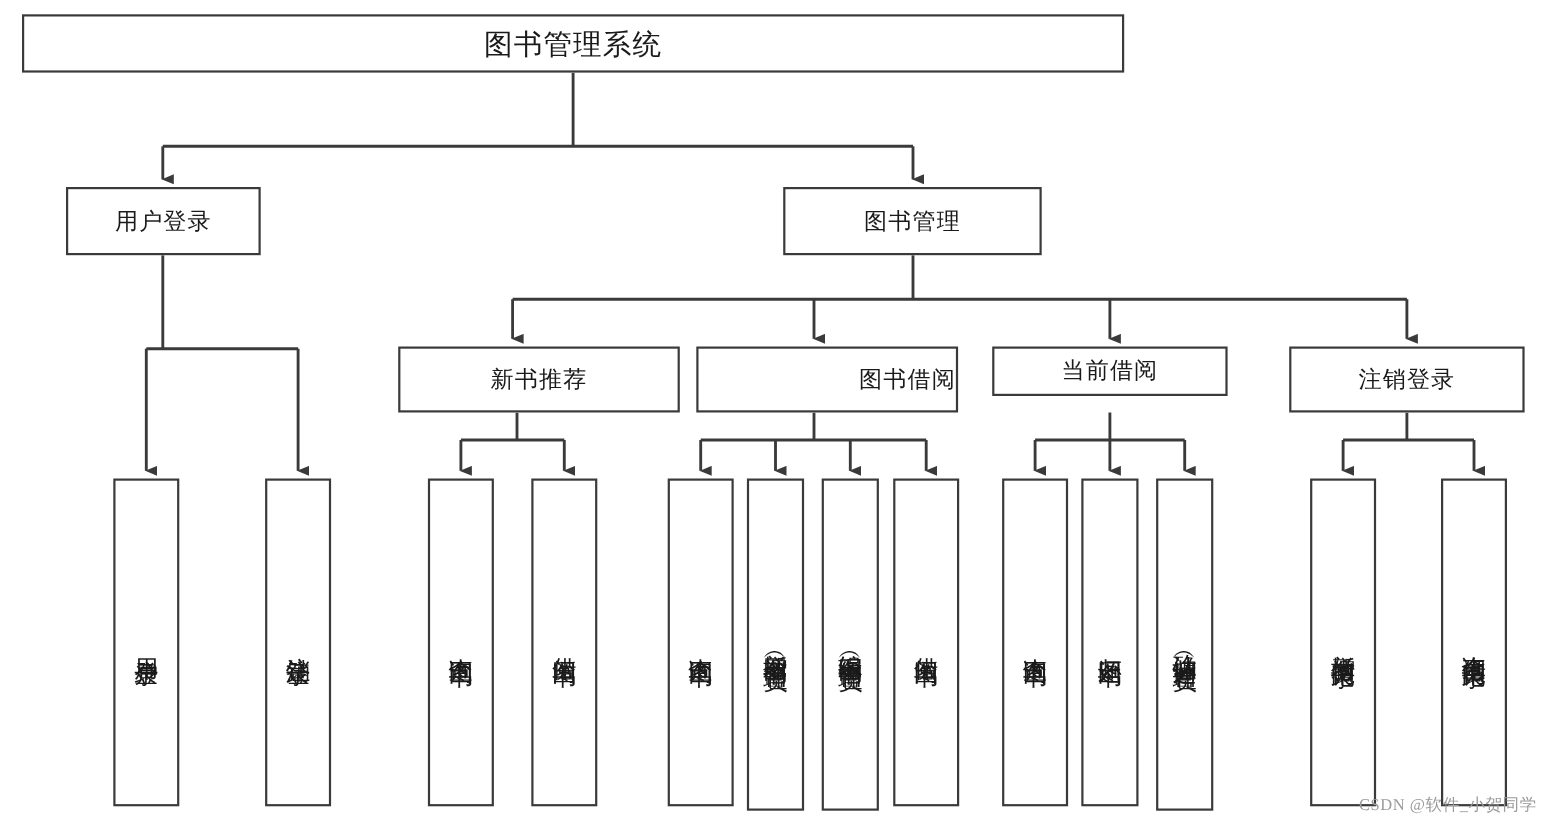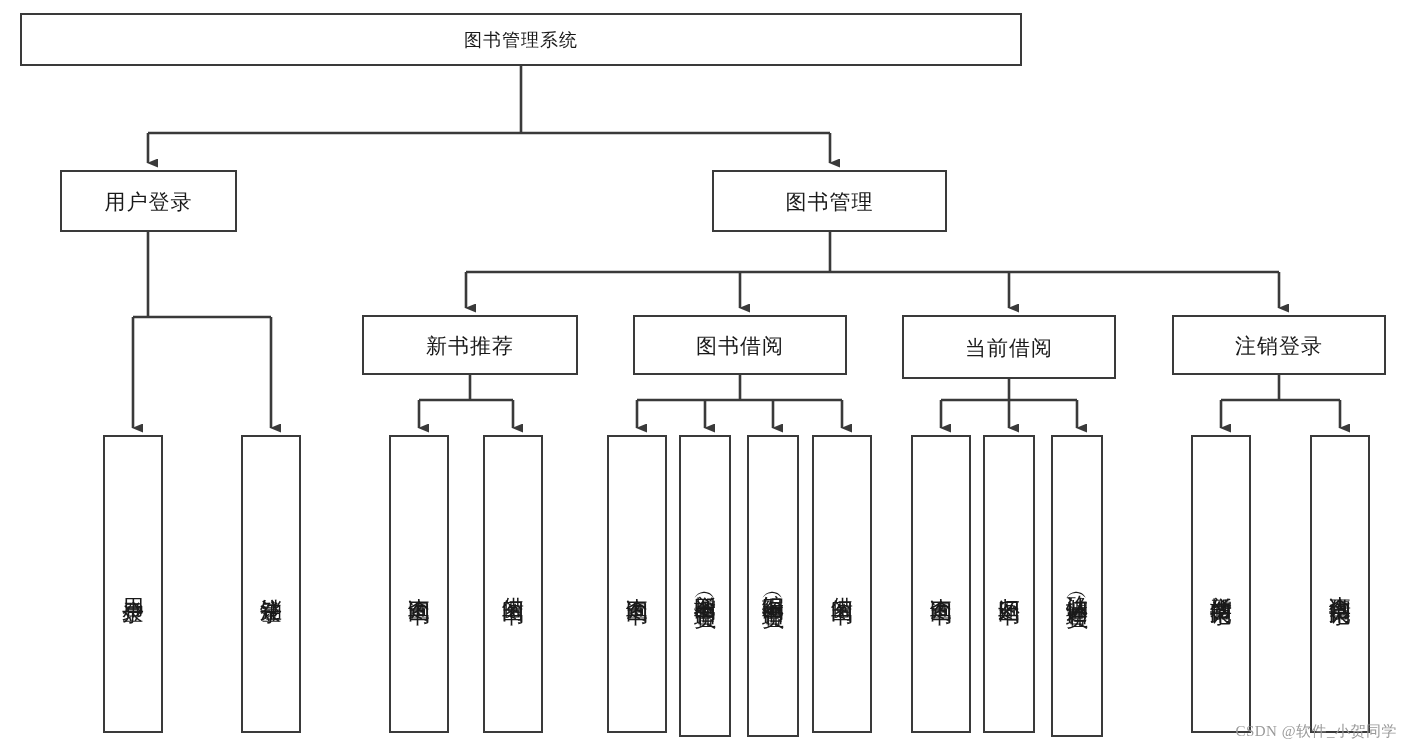--- a/index.html
+++ b/index.html
@@ -7,21 +7,21 @@
        font-family:"Liberation Sans","DejaVu Sans",sans-serif;}
   #canvas{position:absolute;left:0;top:0;width:1405px;height:747px;}
 
   svg.links{position:absolute;left:0;top:0;width:1405px;height:747px;pointer-events:none;}
 
   .node{position:absolute;box-sizing:border-box;background:#ffffff;
         border:2.5px solid #3a3a3a;display:flex;align-items:center;
         justify-content:center;color:#1a1a1a;}
   .node.h{  }
   .node.h .lbl{font-size:21px;line-height:1;white-space:nowrap;letter-spacing:1px;}
-  .node.root .lbl{font-size:18px;}
+  .node.root .lbl{font-size:26px;}
 
   .node.v{  }
   .node.v .lbl{
      writing-mode:vertical-rl;
      text-orientation:upright;
      font-size:22px;
      line-height:1.18;
      letter-spacing:2px;
      white-space:nowrap;
      text-align:center;
@@ -85,31 +85,31 @@
     </g>
   </svg>
 
   <div class="node h root" style="left:20px;top:13px;width:1002px;height:53px;">
     <span class="lbl">图书管理系统</span>
   </div>
 
   <div class="node h" style="left:60px;top:170px;width:177px;height:62px;">
     <span class="lbl">用户登录</span>
   </div>
-  <div class="node h" style="left:712px;top:170px;width:235px;height:62px;">
+  <div class="node h" style="left:712px;top:170px;width:235px;height:62px;font-family:Liberation Serif, serif;">
     <span class="lbl">图书管理</span>
   </div>
 
-  <div class="node h" style="left:362px;top:315px;width:216px;height:60px;">
+  <div class="node h" style="left:362px;top:315px;width:256px;height:60px;">
     <span class="lbl">新书推荐</span>
   </div>
-  <div class="node h" style="left:633px;top:315px;width:214px;height:60px;">
+  <div class="node h" style="left:633px;top:315px;width:238px;height:60px;justify-content:flex-end;">
     <span class="lbl">图书借阅</span>
   </div>
-  <div class="node h" style="left:902px;top:315px;width:214px;height:64px;">
+  <div class="node h" style="left:902px;top:315px;width:214px;height:45px;">
     <span class="lbl">当前借阅</span>
   </div>
   <div class="node h" style="left:1172px;top:315px;width:214px;height:60px;">
     <span class="lbl">注销登录</span>
   </div>
 
   <div class="node v" style="left:103px;top:435px;width:60px;height:298px;">
     <span class="lbl">用户登录</span>
   </div>
   <div class="node v" style="left:241px;top:435px;width:60px;height:298px;">

